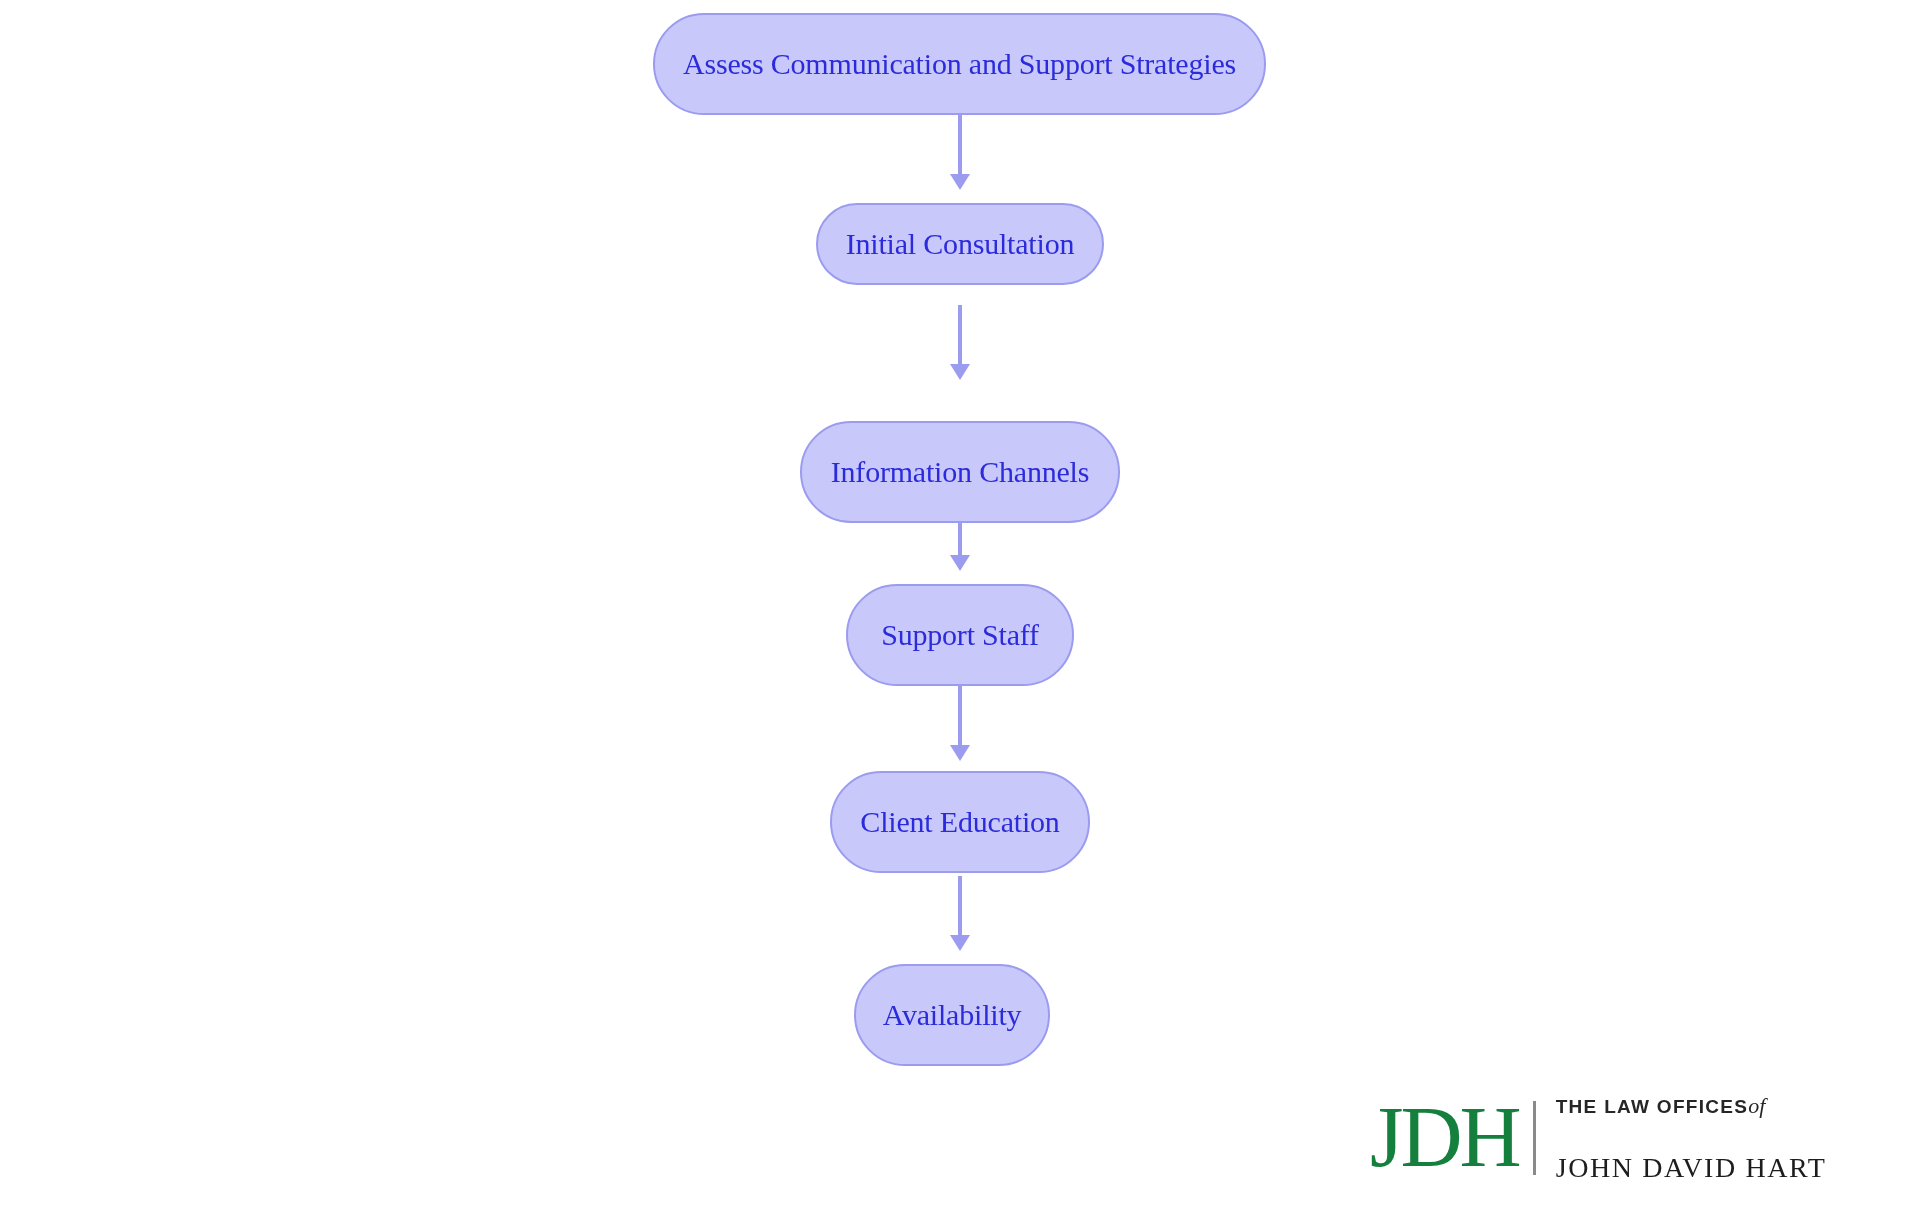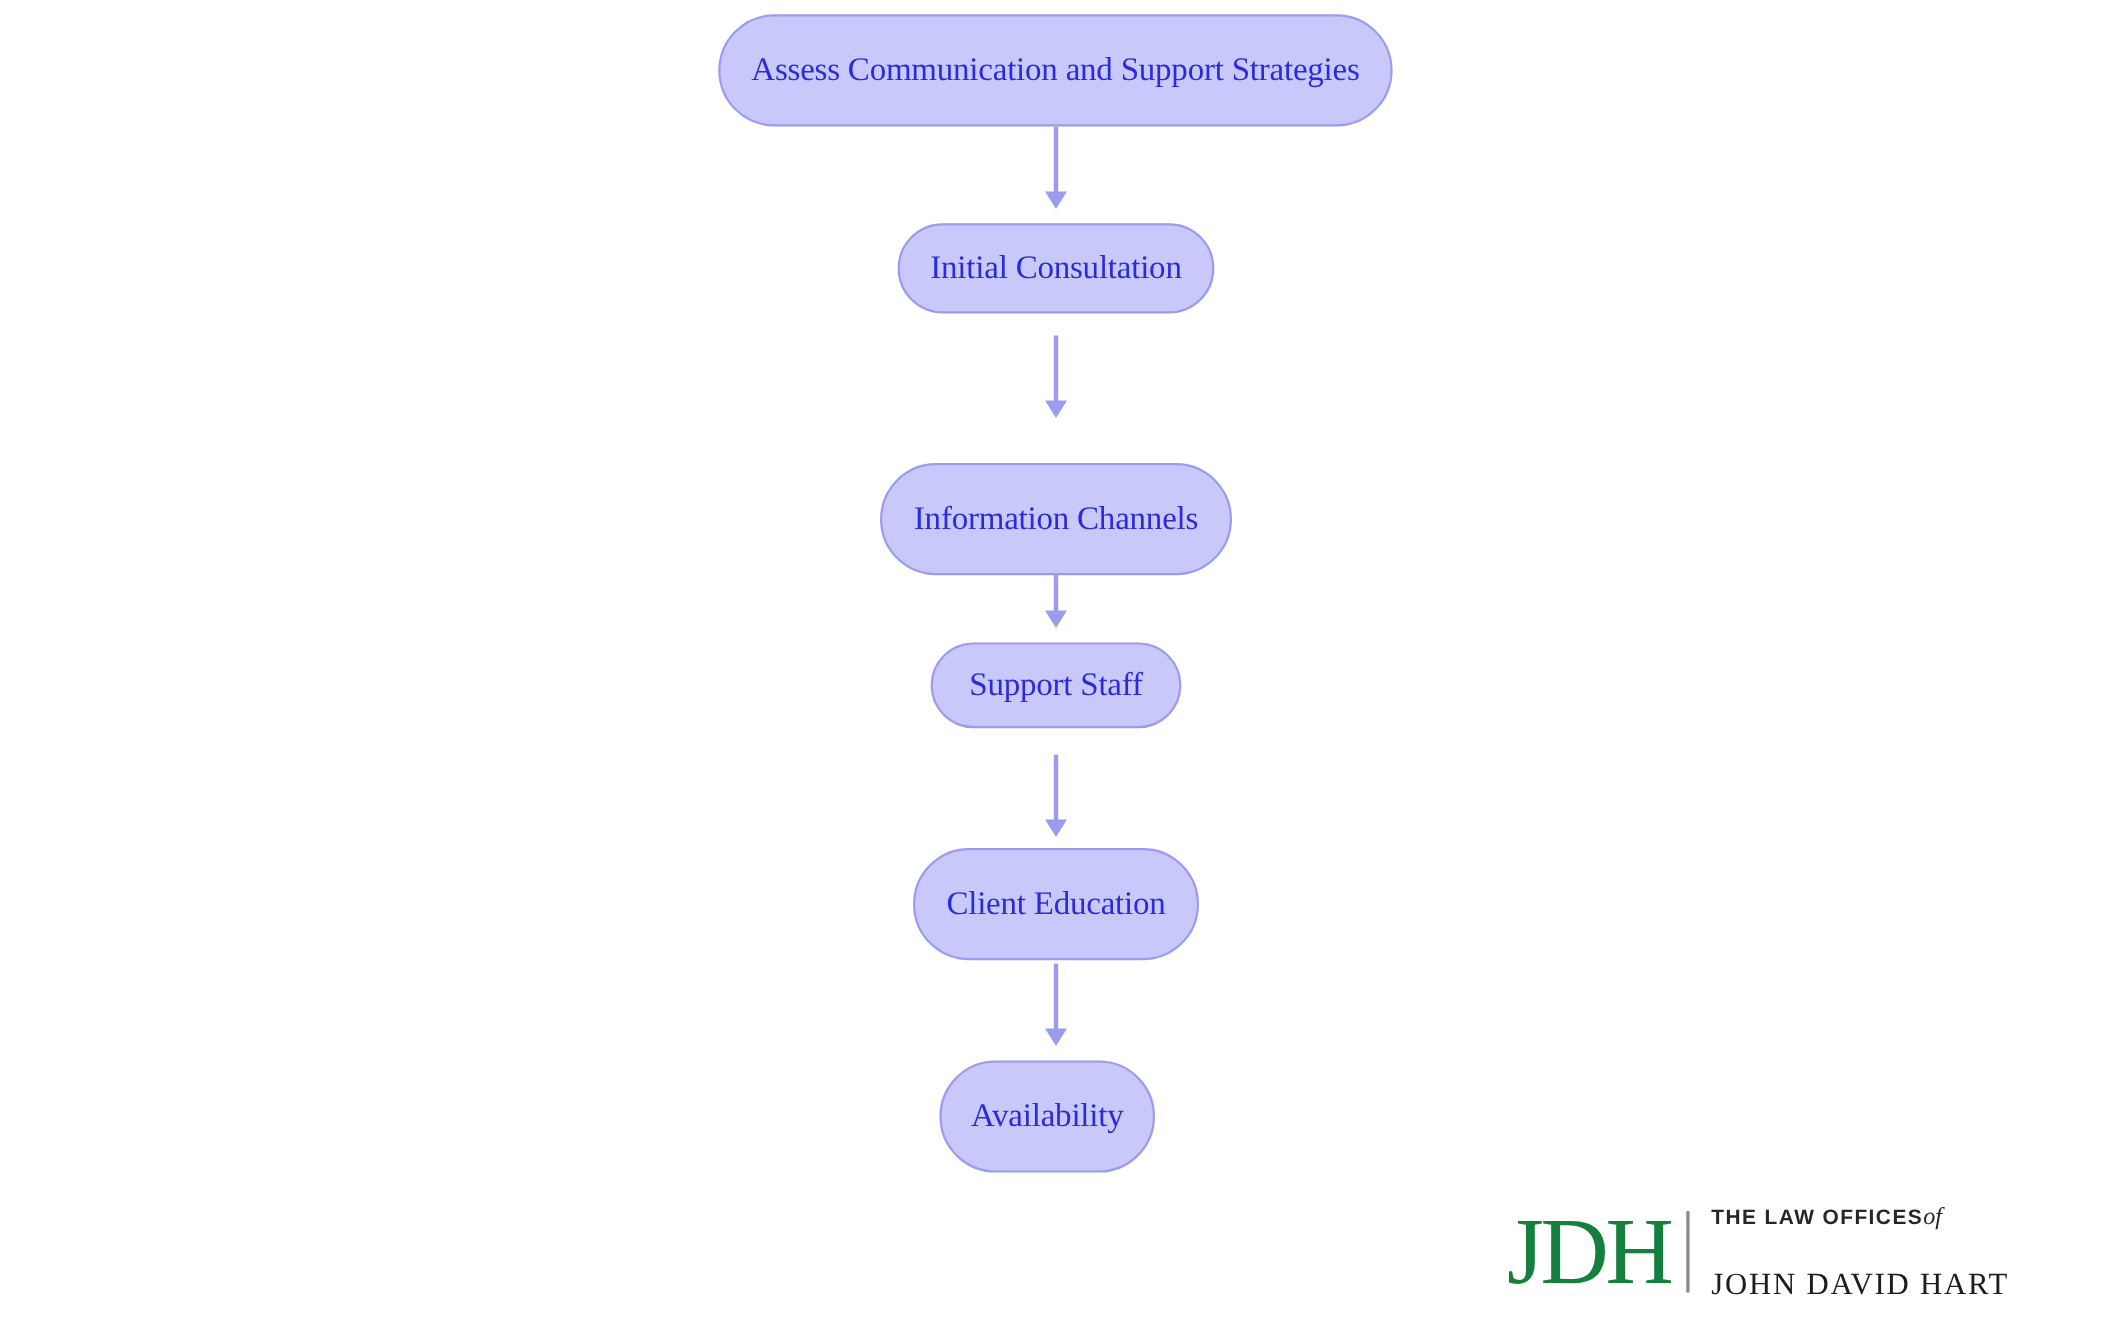--- a/index.html
+++ b/index.html
@@ -155,21 +155,21 @@
   </div>
 
   <div class="flow-node" style="left:816px; top:203px; width:288px; height:82px;">
     <span class="flow-node-label">Initial Consultation</span>
   </div>
 
   <div class="flow-node" style="left:800px; top:393px; width:320px; height:102px;margin-top:28px;">
     <span class="flow-node-label">Information Channels</span>
   </div>
 
-  <div class="flow-node" style="left:846px; top:584px; width:228px; height:78px;align-items:center;">
+  <div class="flow-node" style="left:846px; top:584px; width:228px; height:102px;align-items:center;">
     <span class="flow-node-label">Support Staff</span>
   </div>
 
   <div class="flow-node" style="left:830px; top:771px; width:260px; height:102px;">
     <span class="flow-node-label">Client Education</span>
   </div>
 
   <div class="flow-node" style="left:854px; top:964px; width:196px; height:102px;">
     <span class="flow-node-label">Availability</span>
   </div>

